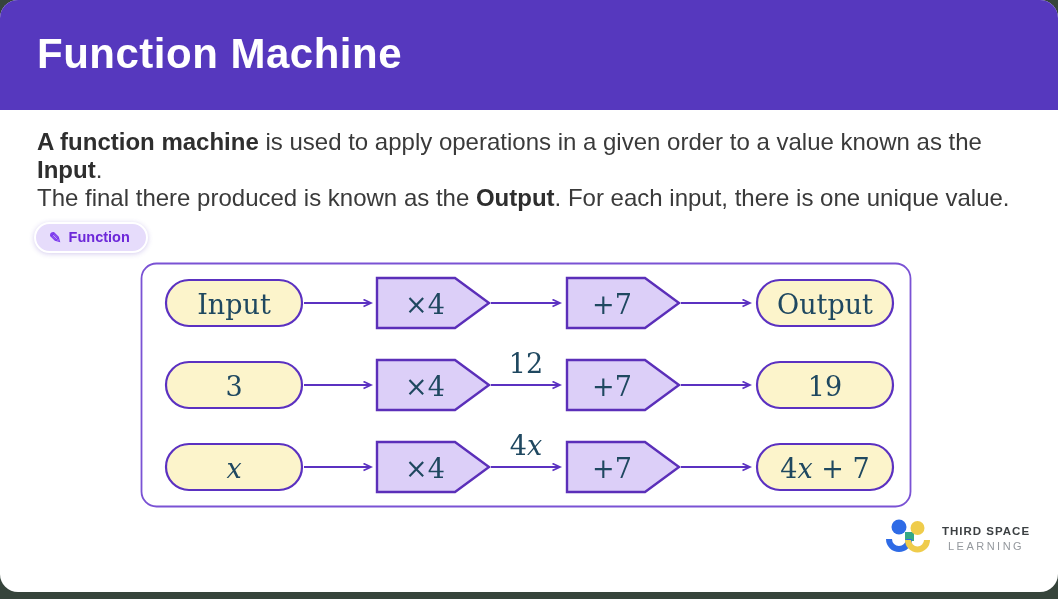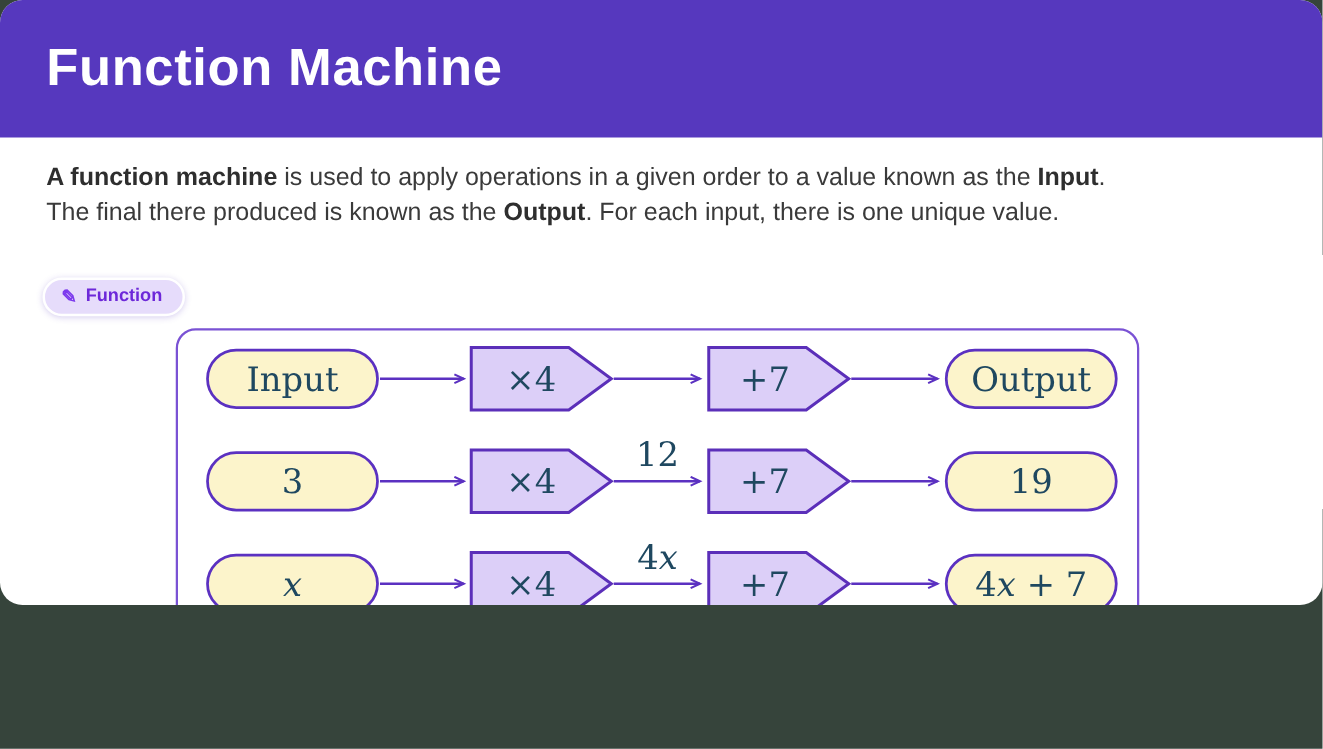--- a/index.html
+++ b/index.html
@@ -3,34 +3,34 @@
 <meta charset="utf-8">
 <style>
   html,body{margin:0;padding:0;}
   body{
     width:1058px;height:599px;
     background:#36443B;
     font-family:"Liberation Sans",sans-serif;
     position:relative;overflow:hidden;
   }
   .card{
-    position:absolute;left:0;top:0;width:1058px;height:484px;
+    position:absolute;left:0;top:0;width:1058px;height:592px;
     background:#ffffff;border-radius:18px;overflow:hidden;
   }
   .header{
     position:absolute;left:0;top:0;width:1058px;height:110px;
     background:#5638BE;
   }
   .page-title{
     position:absolute;left:37px;top:30px;margin:0;
     color:#ffffff;font-size:42px;font-weight:800;letter-spacing:0.5px;
   }
   .intro{
     position:absolute;left:37px;top:128px;width:1000px;
-    color:#3A3A3A;font-size:20px;line-height:28px;
+    color:#3A3A3A;font-size:24px;line-height:28px;
   }
   .intro .line{display:block;}
   .intro b{font-weight:700;color:#2E2E2E;}
   .intro .p2{margin-top:8px;}
   .badge{
     position:absolute;left:34px;top:222px;
     display:inline-flex;align-items:center;gap:7px;
     background:#E6DCFB;border:2px solid #ffffff;border-radius:999px;
     padding:5px 16px 6px 13px;
     box-shadow:0 1px 5px rgba(90,60,190,0.25);
@@ -127,14 +127,27 @@
       <line class="flow" x1="351" y1="205" x2="420" y2="205" marker-end="url(#arr)"></line>
       <text class="mid math" x="386" y="193">4<tspan font-style="italic">x</tspan></text>
       <path class="pent" d="M427,180 L505,180 L539,205 L505,230 L427,230 Z"></path>
       <text class="dtext" x="472" y="206">+7</text>
       <line class="flow" x1="541" y1="205" x2="610" y2="205" marker-end="url(#arr)"></line>
       <rect class="pill" x="617" y="182" width="136" height="46" rx="23"></rect>
       <text class="dtext math" x="685" y="206">4<tspan font-style="italic">x</tspan> + 7</text>
     </g>
   </svg>
 
+  <div class="logo">
+    <svg width="46" height="42" viewBox="0 0 46 42">
+      <rect x="19" y="14" width="9" height="9" fill="#33A886"></rect>
+      <path d="M0,21 A13,13 0 0 0 26,21 L20,21 A7,7 0 0 1 6,21 Z" fill="#2E6BE6"></path>
+      <circle cx="13" cy="9" r="7.5" fill="#2E6BE6"></circle>
+      <path d="M19,22 A12.5,12.5 0 0 0 44,22 L38,22 A6.5,6.5 0 0 1 25,22 Z" fill="#EFCC4B"></path>
+      <circle cx="31.5" cy="10" r="7" fill="#EFCC4B"></circle>
+    </svg>
+    <div class="logo-text">
+      <div class="logo-line1">THIRD SPACE</div>
+      <div class="logo-line2">LEARNING</div>
+    </div>
+  </div>
 
 </div>
 
 </body></html>

